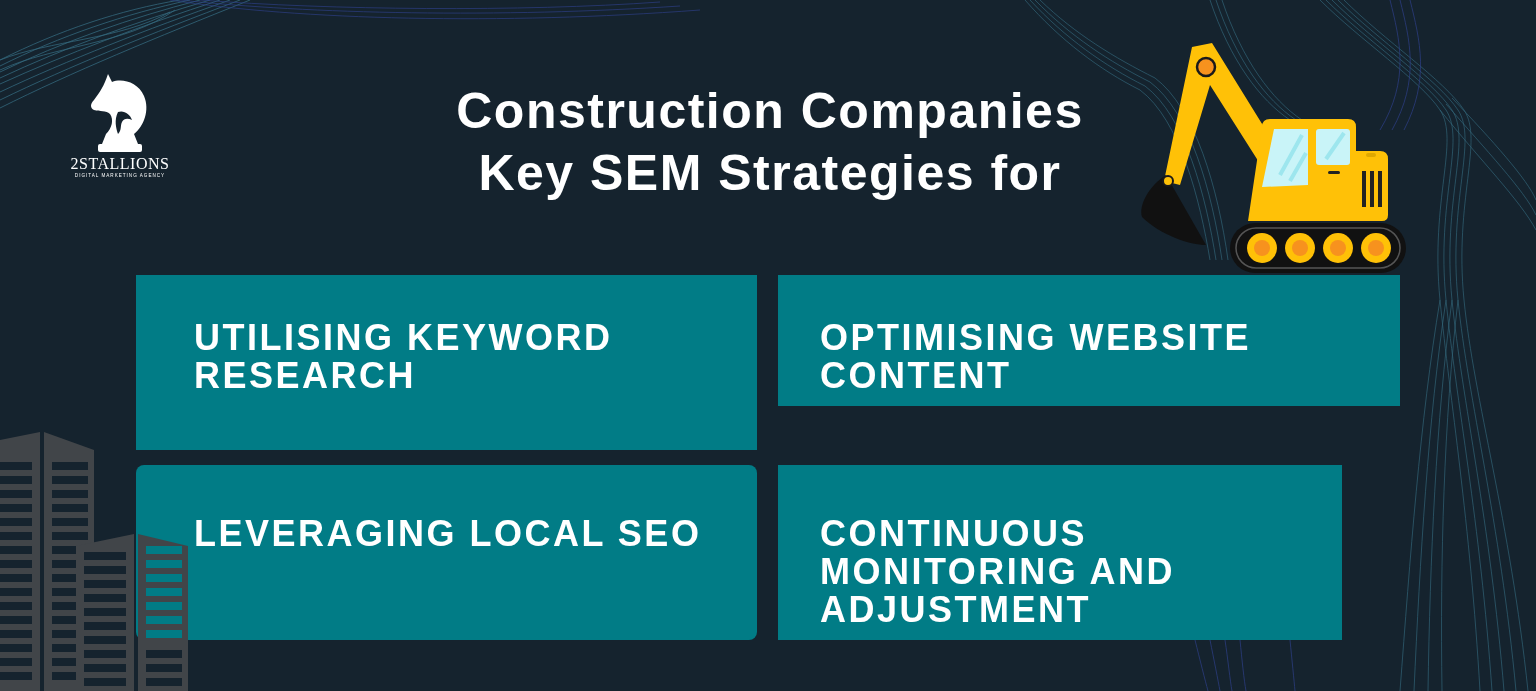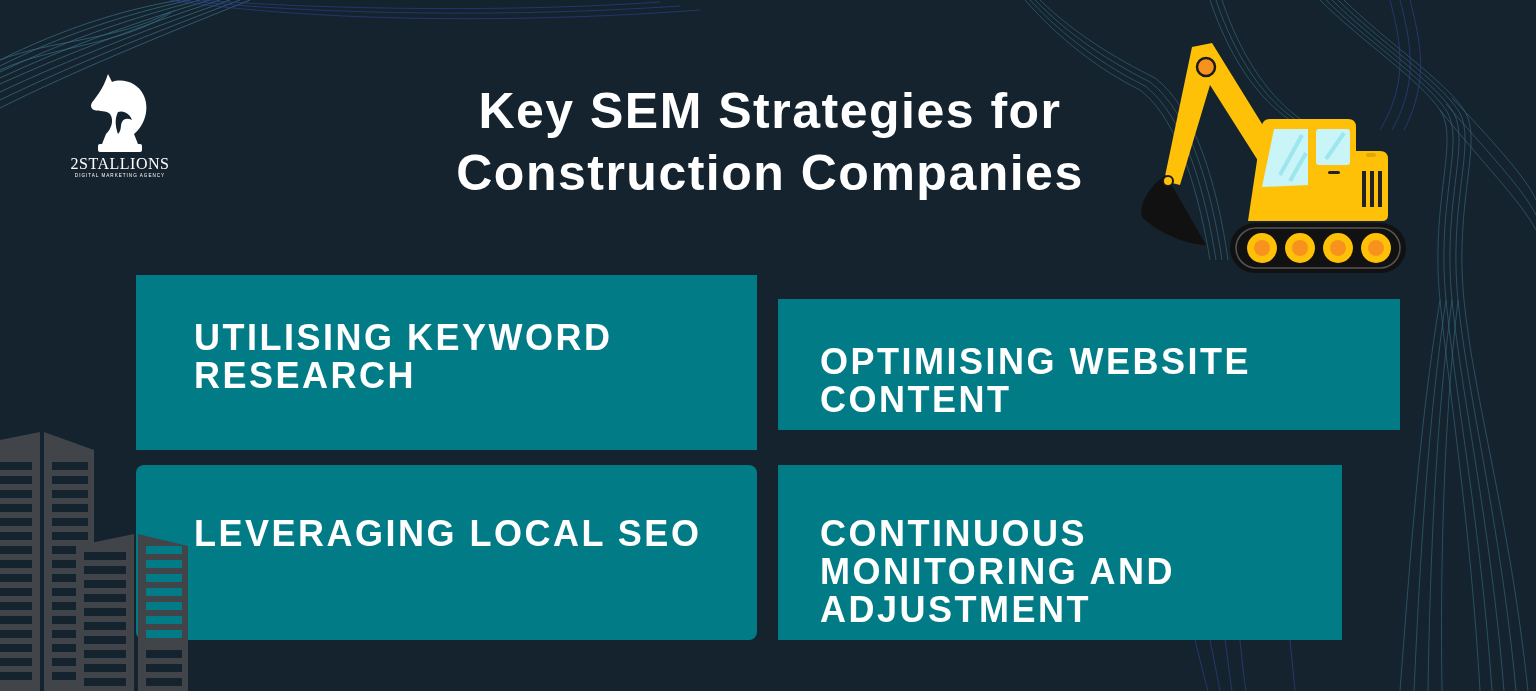--- a/index.html
+++ b/index.html
@@ -23,21 +23,21 @@
   .title span { display: block; }
   .excavator { position: absolute; left: 1130px; top: 35px; }
   .buildings { position: absolute; left: 0; top: 420px; }
   .card {
     position: absolute; background: #017c86;
     color: #ffffff; font-weight: bold; font-size: 36px; line-height: 38px;
     letter-spacing: 2.5px; box-sizing: border-box;
   }
   .card .label { position: absolute; left: 58px; right: 20px; }
   .card-1 { left: 136px; top: 275px; width: 621px; height: 175px; }
-  .card-2 { left: 778px; top: 275px; width: 622px; height: 131px; margin-top: 24px; }
+  .card-2 { left: 778px; top: 275px; width: 622px; height: 131px; }
   .card-3 { left: 136px; top: 465px; width: 621px; height: 175px; border-radius: 8px; }
   .card-4 { left: 778px; top: 465px; width: 564px; height: 175px; }
   .card-1 .label, .card-2 .label { top: 44px; }
   .card-3 .label, .card-4 .label { top: 50px; }
   .card-2 .label, .card-4 .label { left: 42px; }
   .card-3 .label { left: 58px; }
   .bld-front { position: absolute; left: 0; top: 420px; }
 </style>
 </head>
 <body>
@@ -99,22 +99,22 @@
   <svg width="64" height="82" viewBox="0 0 64 82" xmlns="http://www.w3.org/2000/svg">
     <path d="M20 2 L24 10 C 34 6, 50 10, 56 24 C 62 38, 56 54, 46 62 L 50 72 L 14 72 L 18 62 C 24 56, 26 48, 22 42 C 18 38, 12 40, 6 38 C 2 36, 2 32, 6 28 C 12 20, 16 14, 20 2 Z" fill="#ffffff"></path>
     <path d="M30 40 C 36 38, 42 42, 44 48 C 40 46, 36 46, 34 50 C 32 54, 34 58, 30 62 C 28 56, 26 48, 30 40 Z" fill="#15232e"></path>
     <rect x="10" y="72" width="44" height="8" rx="2" fill="#ffffff"></rect>
   </svg>
   <div class="logo-name">2STALLIONS</div>
   <div class="logo-tag">DIGITAL MARKETING AGENCY</div>
 </div>
 
 <h1 class="title">
+  <span>Construction Companies</span>
   <span>Key SEM Strategies for</span>
-  <span>Construction Companies</span>
 </h1>
 
 <svg class="excavator" width="290" height="245" viewBox="0 0 290 245" xmlns="http://www.w3.org/2000/svg">
 
   <path d="M62 12 L82 8 L150 118 L132 132 L80 50 L50 150 L34 146 Z" fill="#ffc107"></path>
   <circle cx="76" cy="32" r="9" fill="#f7921e" stroke="#1a1a1a" stroke-width="2.5"></circle>
 
   <path d="M36 140 C 20 150, 8 170, 12 182 C 30 200, 60 210, 76 210 Z" fill="#111111"></path>
   <circle cx="38" cy="146" r="5" fill="#ffc107" stroke="#1a1a1a" stroke-width="2"></circle>
 

